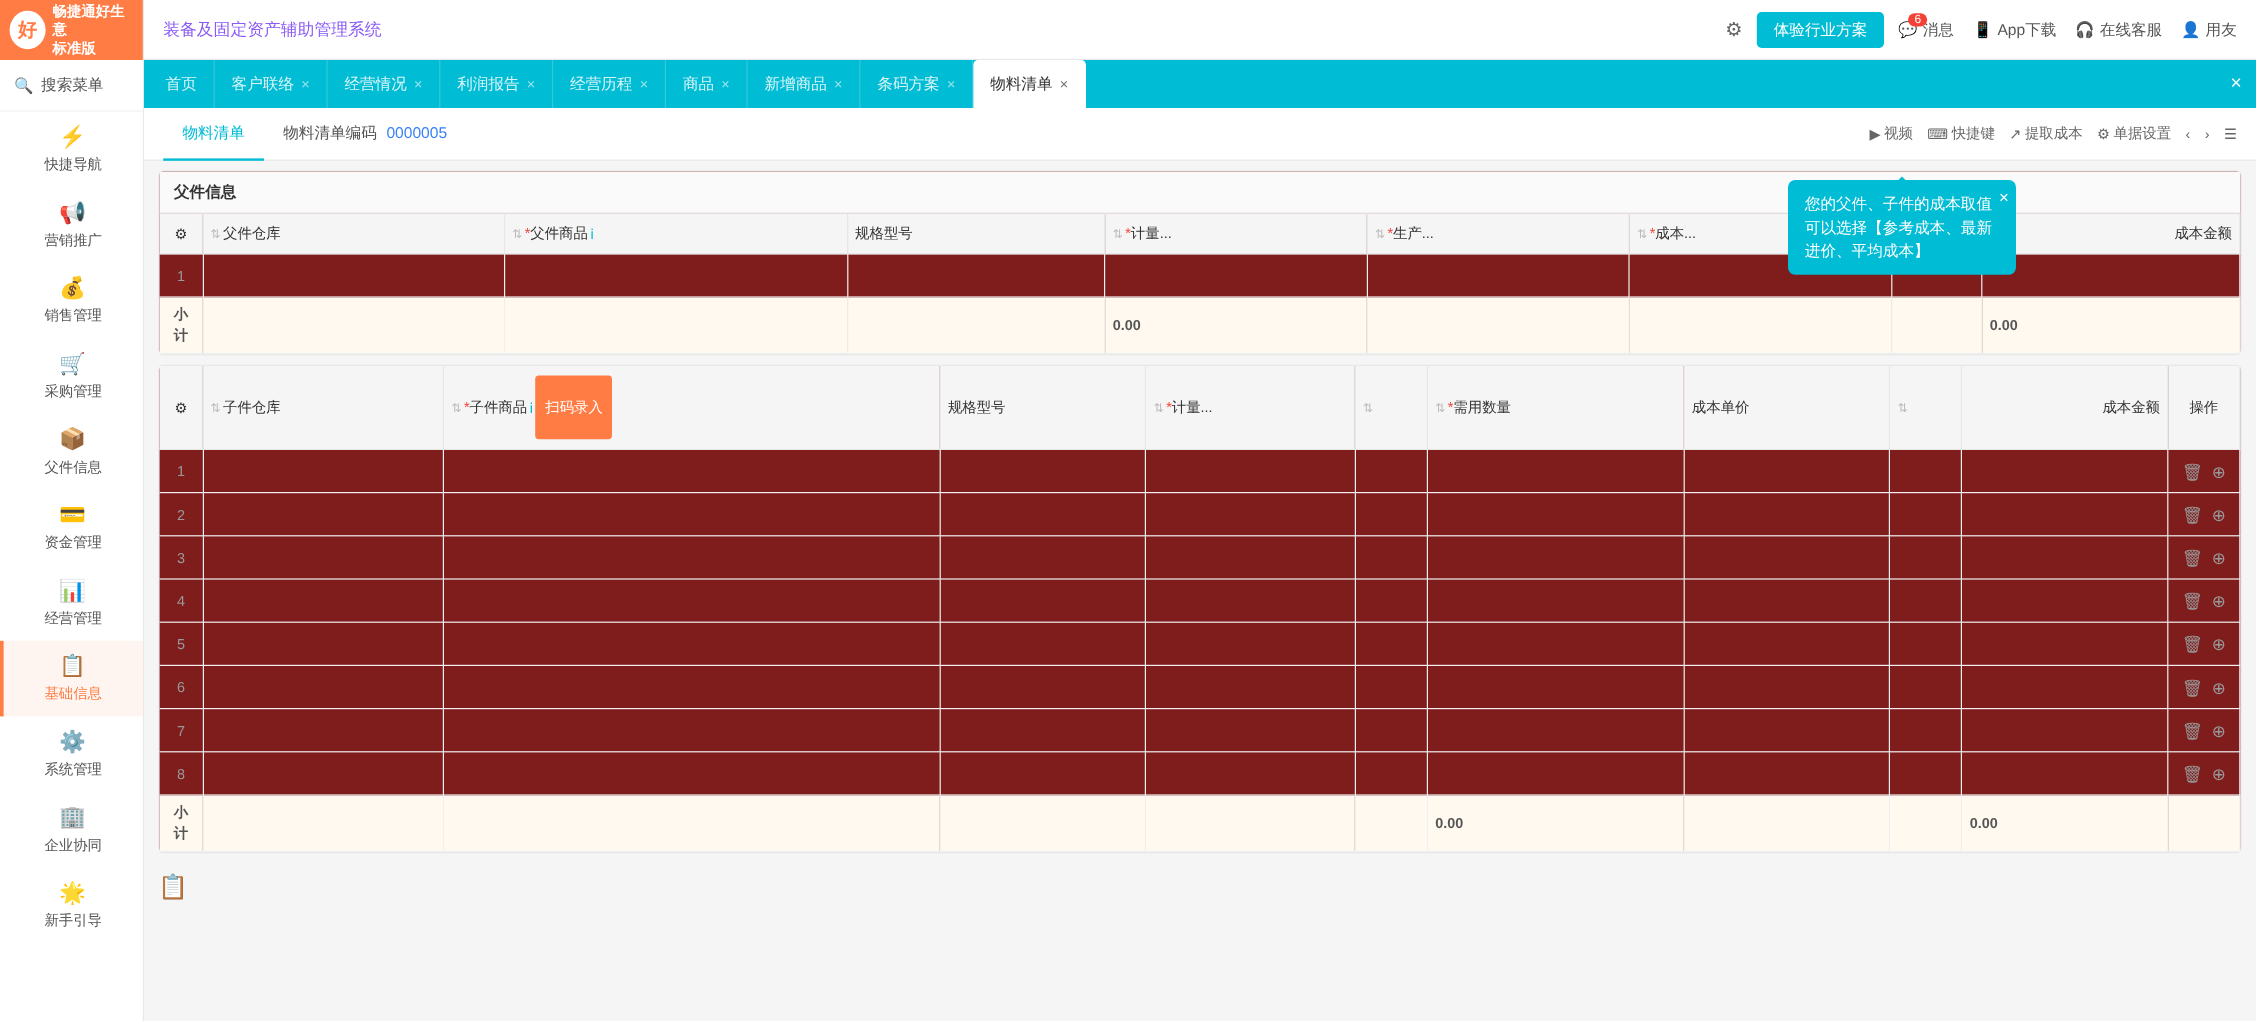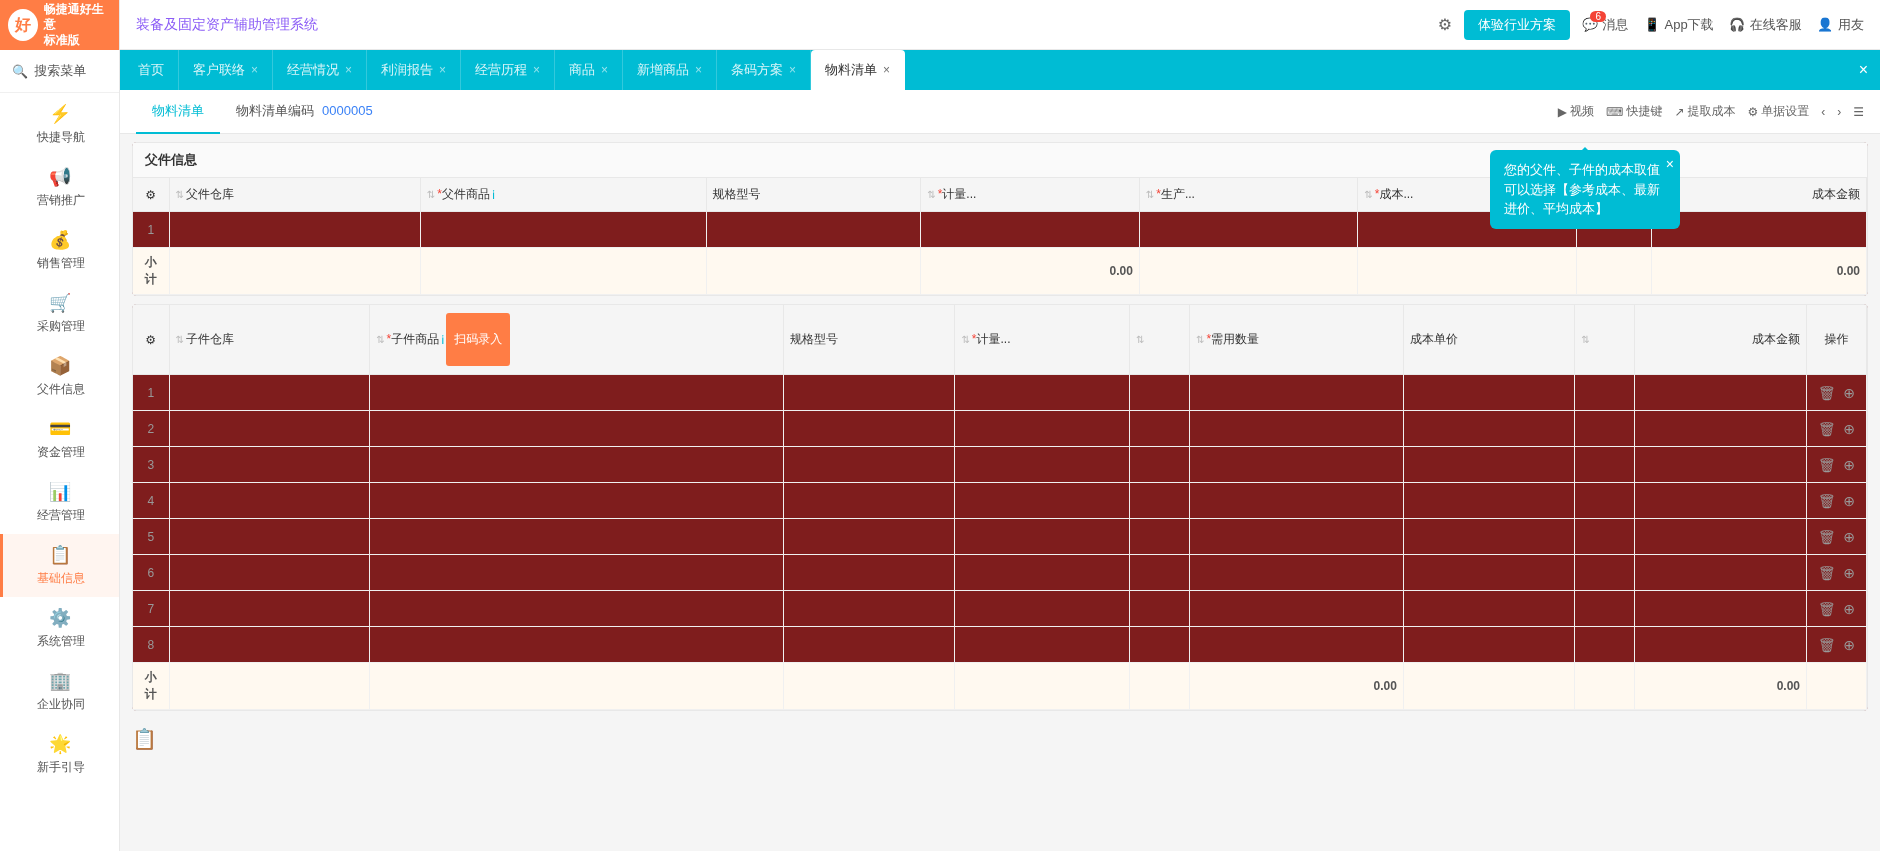--- a/index.html
+++ b/index.html
@@ -220,21 +220,21 @@
       border-radius: 3px;
       padding: 18px 8px;
       font-size: 12px;
       cursor: pointer;
     }
     .op-btn { background: none; border: none; cursor: pointer; color: #999; font-size: 14px; padding: 0 2px; }
     .op-col { text-align: center; width: 60px; }
     .sort-arrows { color: #bbb; font-size: 10px; cursor: pointer; }
     th .th-inner { display: flex; align-items: center; gap: 2px; }
     .amount-col { text-align: right; padding-right: 10px; }
-    .amount-val { text-align: right; padding-right: 12px; }
+    .amount-val { text-align: left; padding-right: 12px; }
 
     .page-bottom { padding: 8px 12px; display: flex; align-items: center; }
 
     
     ::-webkit-scrollbar { width: 6px; height: 6px; }
     ::-webkit-scrollbar-thumb { background: #ccc; border-radius: 3px; }
   </style>
 </head>
 <body>
 

